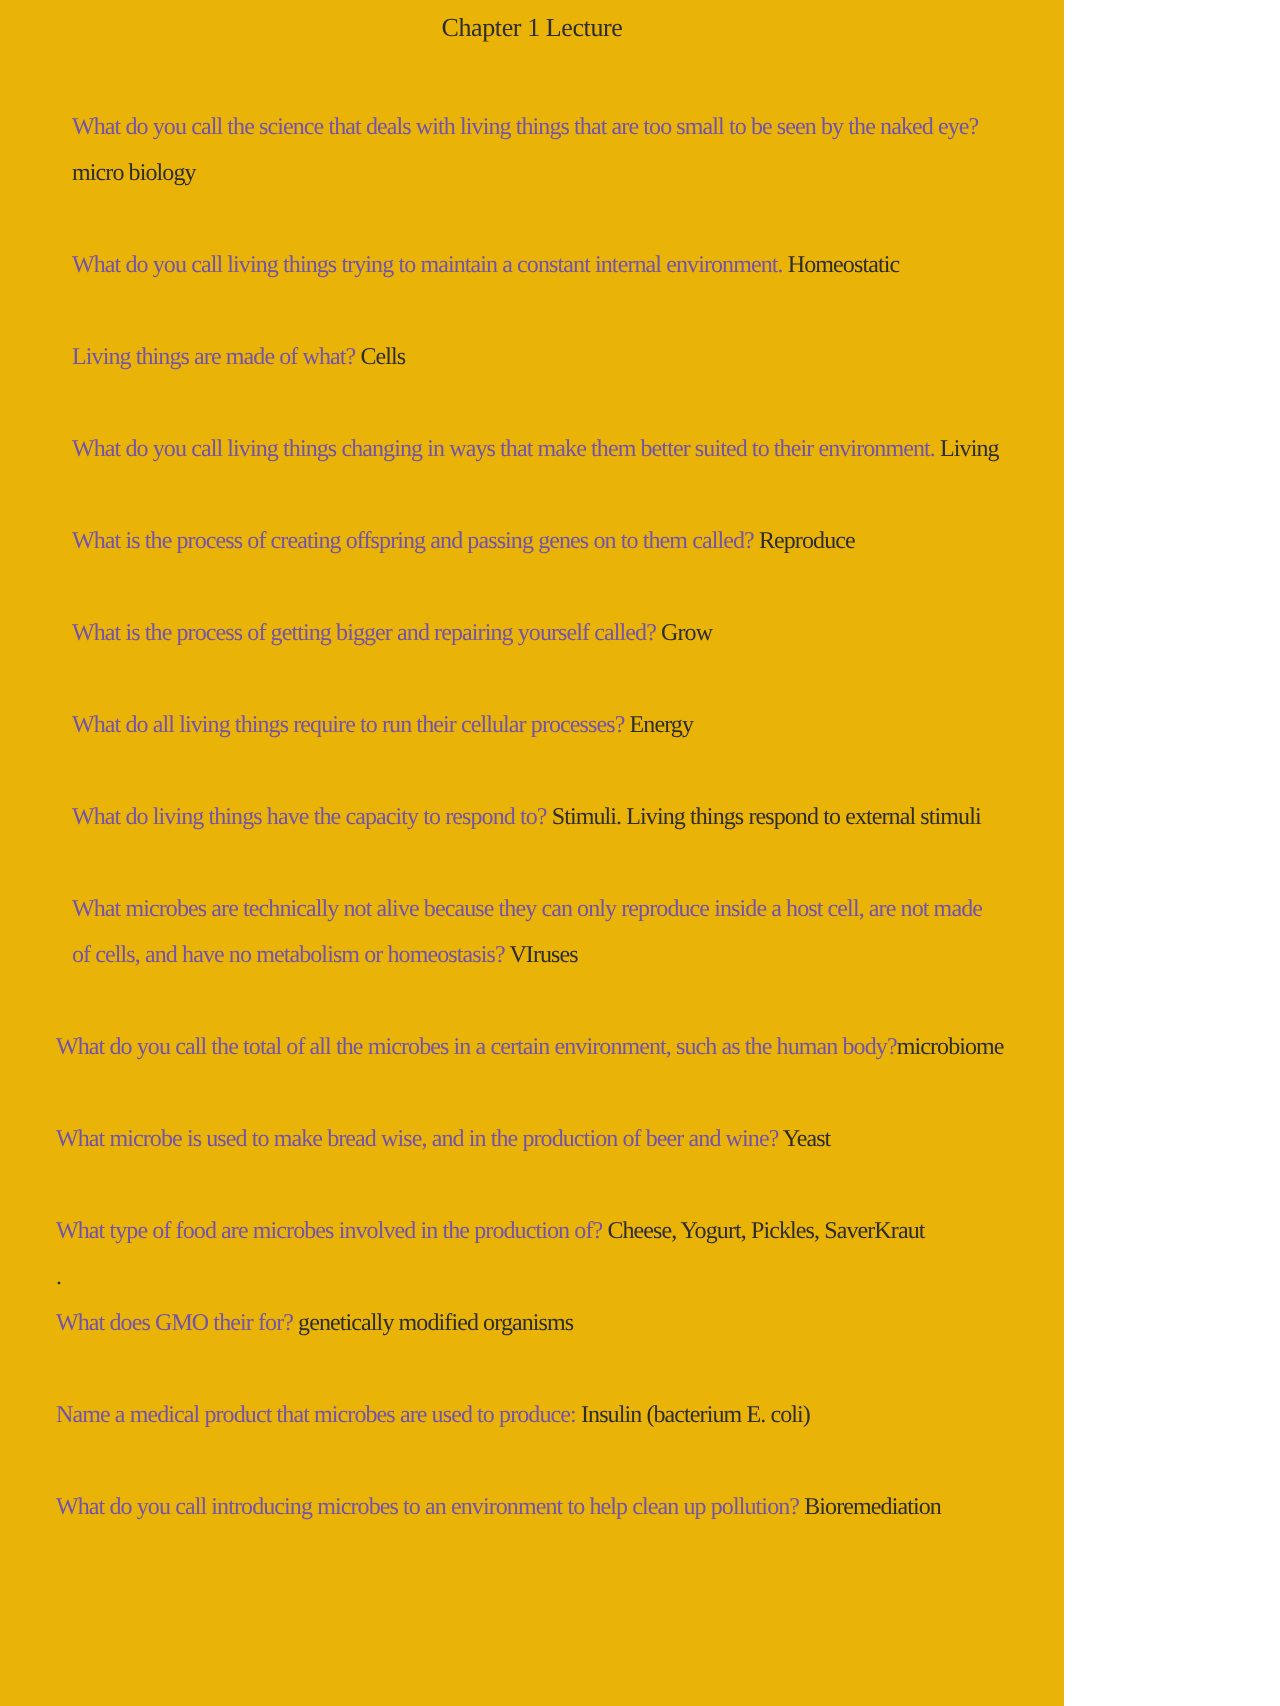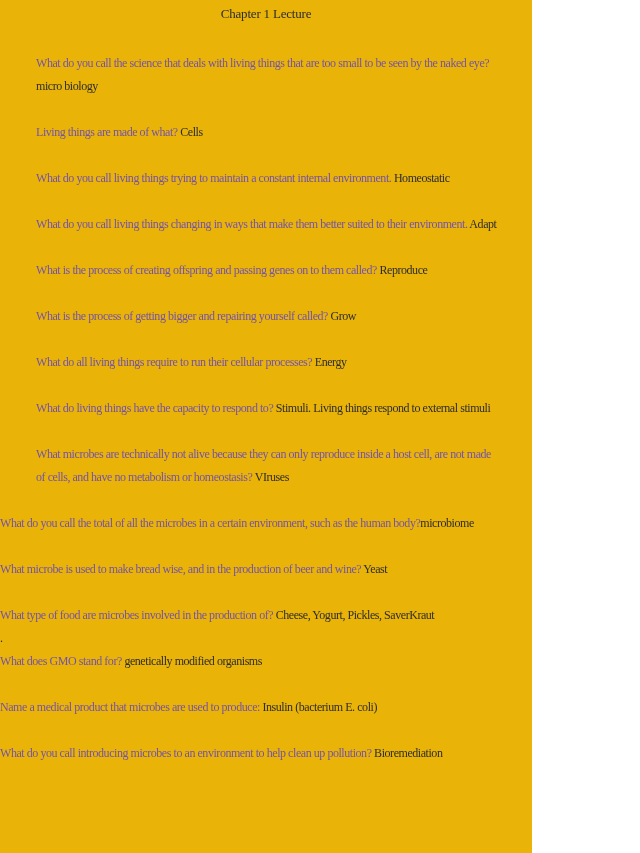--- a/index.html
+++ b/index.html
@@ -25,20 +25,21 @@
     font-weight: normal;
     color: #2d2d2d;
     letter-spacing: -0.2px;
   }
   .section-top {
     padding-left: 36px;
     padding-right: 6px;
   }
   .section-bottom {
     margin-top: 21px;
+    padding-left: 28px;
     padding-right: 6px;
   }
   .qa {
     margin: 0 0 23px 0;
     font-size: 12px;
     line-height: 23px;
     letter-spacing: -0.45px;
   }
   .qa.tight {
     margin-bottom: 0;
@@ -63,34 +64,34 @@
 </head>
 <body>
 
 <div class="page">
 
   <h1 class="title">Chapter 1 Lecture</h1>
 
   <div class="section-top">
     <p class="qa"><span class="q">What do you call the science that deals with living things that are too small to be seen by the naked eye?
 </span><span class="a">micro biology</span></p>
+    <p class="qa"><span class="q">What do you call living things trying to maintain a constant internal environment. </span><span class="a">Homeostatic</span></p>
     <p class="qa"><span class="q">Living things are made of what? </span><span class="a">Cells</span></p>
-    <p class="qa"><span class="q">What do you call living things trying to maintain a constant internal environment. </span><span class="a">Homeostatic</span></p>
-    <p class="qa"><span class="q">What do you call living things changing in ways that make them better suited to their environment. </span><span class="a">Adapt</span></p>
+    <p class="qa"><span class="q">What do you call living things changing in ways that make them better suited to their environment. </span><span class="a">Living</span></p>
     <p class="qa"><span class="q">What is the process of creating offspring and passing genes on to them called? </span><span class="a">Reproduce</span></p>
     <p class="qa"><span class="q">What is the process of getting bigger and repairing yourself called? </span><span class="a">Grow</span></p>
     <p class="qa"><span class="q">What do all living things require to run their cellular processes? </span><span class="a">Energy</span></p>
     <p class="qa"><span class="q">What do living things have the capacity to respond to? </span><span class="a">Stimuli. Living things respond to external stimuli</span></p>
     <p class="qa"><span class="q">What microbes are technically not alive because they can only reproduce inside a host cell, are not made
 of cells, and have no metabolism or homeostasis? </span><span class="a">VIruses</span></p>
   </div>
 
   <div class="section-bottom">
     <p class="qa"><span class="q">What do you call the total of all the microbes in a certain environment, such as the human body?</span><span class="a">microbiome</span></p>
     <p class="qa"><span class="q">What microbe is used to make bread wise, and in the production of beer and wine? </span><span class="a">Yeast</span></p>
     <p class="qa tight"><span class="q">What type of food are microbes involved in the production of? </span><span class="a">Cheese, Yogurt, Pickles, SaverKraut</span></p>
     <p class="stray">.</p>
-    <p class="qa"><span class="q">What does GMO stand for? </span><span class="a">genetically modified organisms</span></p>
+    <p class="qa"><span class="q">What does GMO their for? </span><span class="a">genetically modified organisms</span></p>
     <p class="qa"><span class="q">Name a medical product that microbes are used to produce: </span><span class="a">Insulin (bacterium E. coli)</span></p>
     <p class="qa"><span class="q">What do you call introducing microbes to an environment to help clean up pollution? </span><span class="a">Bioremediation</span></p>
   </div>
 
 </div>
 
 </body></html>

